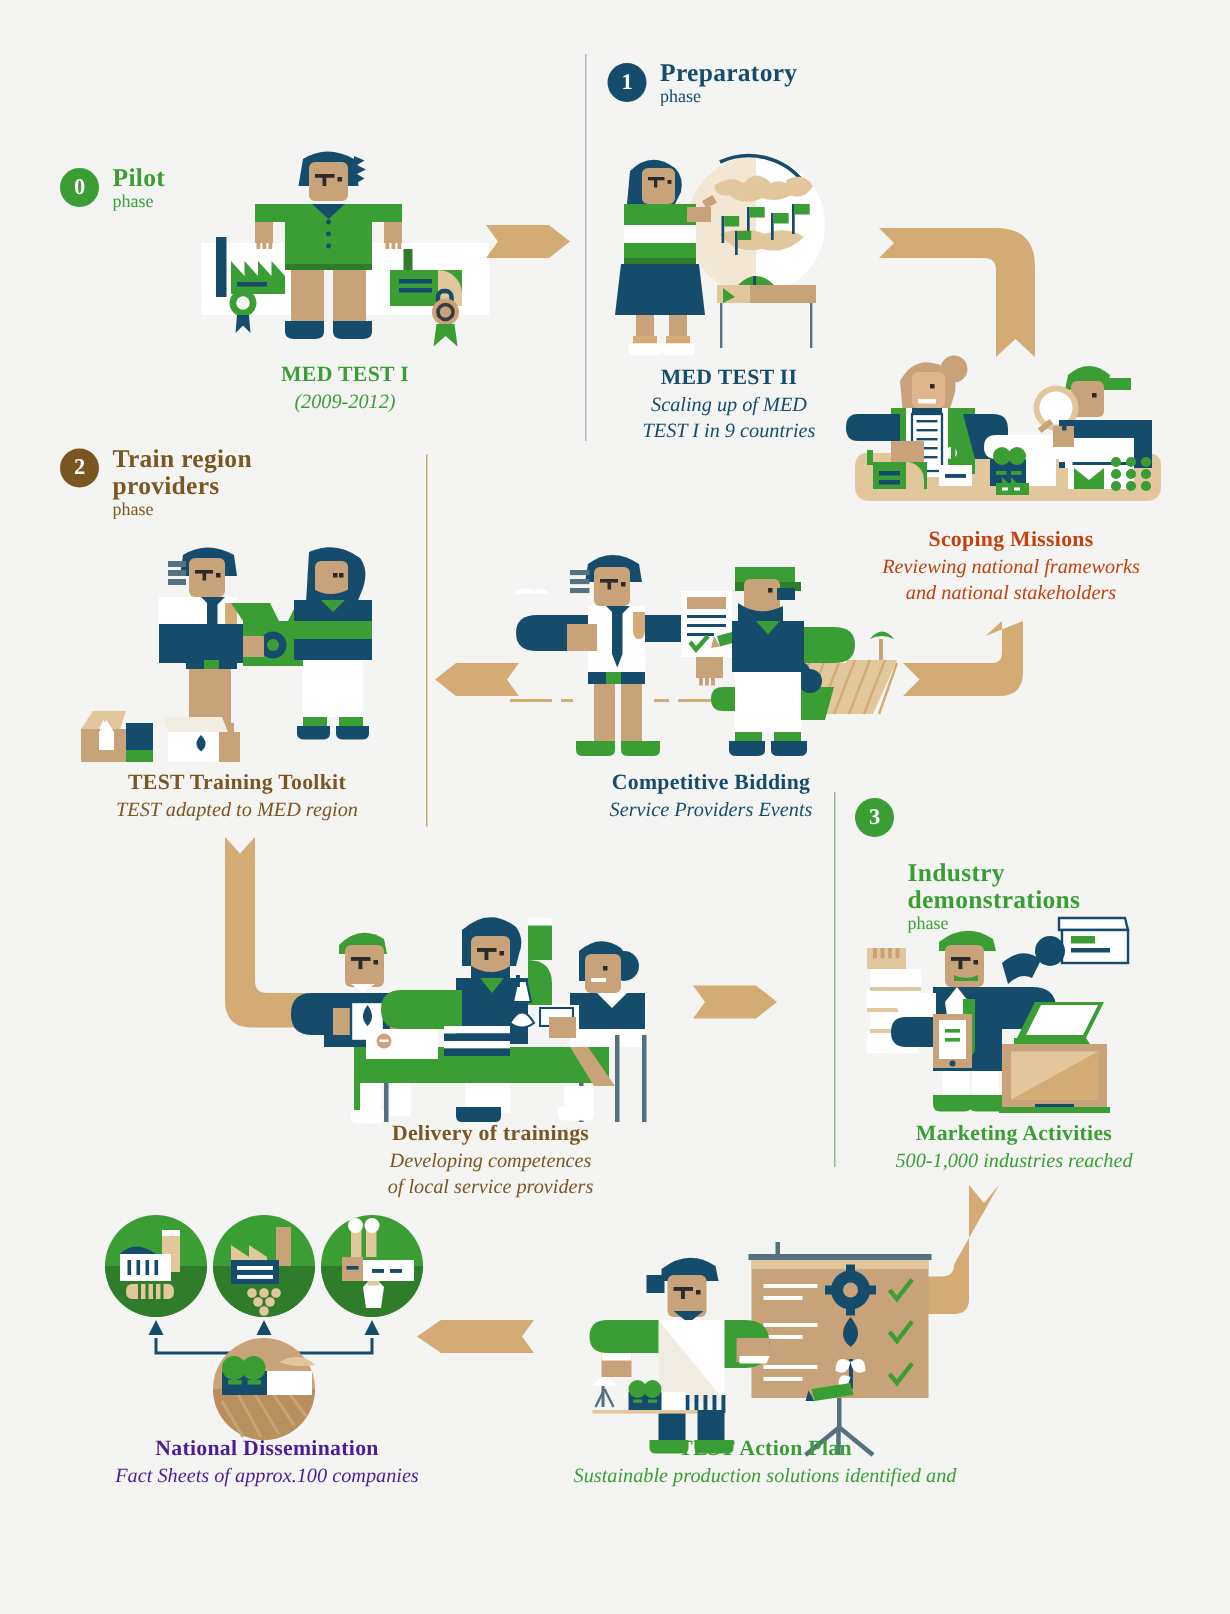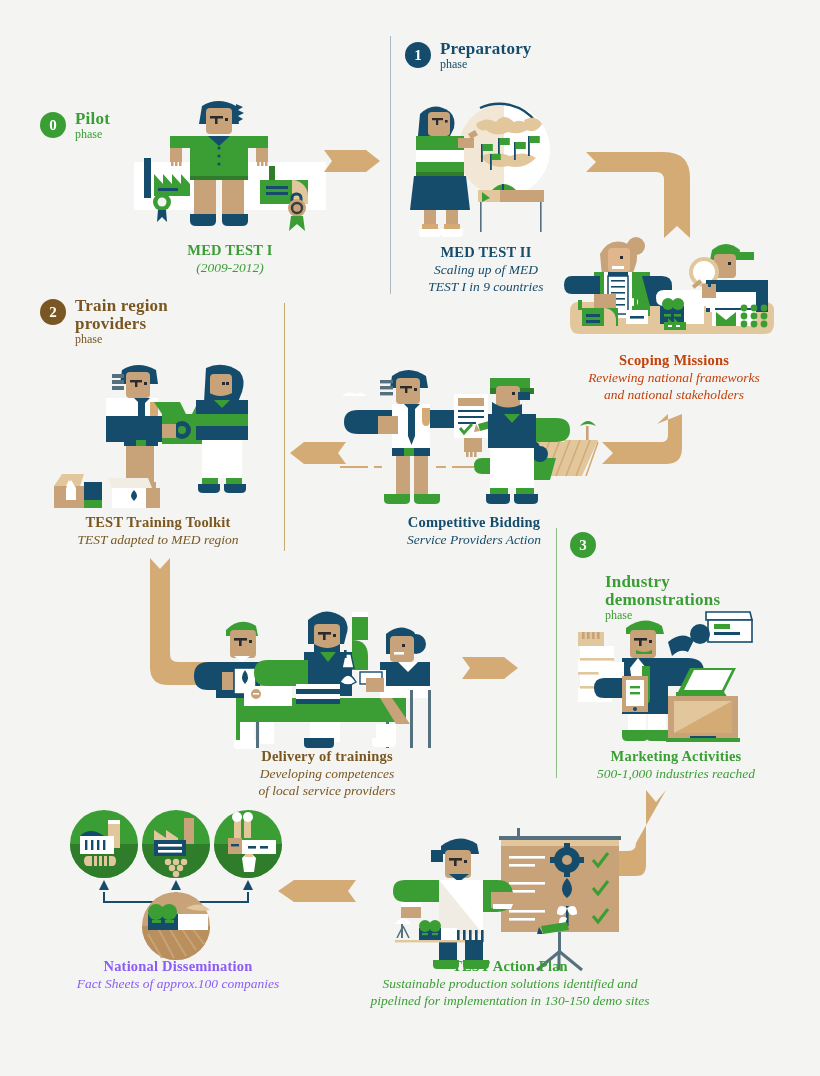--- a/index.html
+++ b/index.html
@@ -447,21 +447,21 @@
         <rect x="0" y="104" width="28" height="2"></rect>
           <rect x="34" y="104" width="8" height="2"></rect>
         <rect x="96" y="104" width="10" height="2"></rect>
           <rect x="112" y="104" width="22" height="2"></rect>
       </g>
     </svg>
   </div>
 
   <div class="caption" style="left:362px;top:514px;width:224px;color:#154c6b;">
     <div class="cap-title">Competitive Bidding</div>
-    <div class="cap-sub">Service Providers Action</div>
+    <div class="cap-sub">Service Providers Events</div>
   </div>
 
   <div class="phase-head" style="left:570px;top:530px;">
     <div class="badge" style="background:#3a9e35;">3</div>
     <div class="phase-text" style="color:#3a9e35;margin-top:43px;">
       <div class="phase-title">Industry</div>
       <div class="phase-title">demonstrations</div>
       <div class="phase-sub">phase</div>
     </div>
   </div>
@@ -724,21 +724,20 @@
       <circle cx="40" cy="106" r="6" fill="#3a9e35"></circle>
       <rect x="27" y="113" width="6" height="2.2" fill="#3a9e35"></rect>
       <rect x="37" y="113" width="6" height="2.2" fill="#3a9e35"></rect>
       <rect x="0" y="120" width="70" height="2.4" fill="#e2c79d"></rect>
     </svg>
   </div>
 
   <div class="caption" style="left:330px;top:958px;width:360px;color:#3a9e35;">
     <div class="cap-title">TEST Action Plan</div>
     <div class="cap-sub">Sustainable production solutions identified and</div>
-    <div class="cap-sub">pipelined for implementation in 130-150 demo sites</div>
   </div>
 
   <div class="arrow-l" style="left:278px;top:878px;">
     <svg width="78" height="26" viewBox="0 0 78 26">
       <path d="M78 2 L16 2 L0 13 L16 24 L78 24 L70 13 Z" fill="#d4ab74"></path>
     </svg>
   </div>
 
   <div class="abs" style="left:68px;top:808px;">
     <svg width="220" height="152" viewBox="0 0 220 152">
@@ -814,18 +813,18 @@
       <path d="M118 100 q14 -8 24 2 q-14 2 -24 -2 z" fill="#e2c79d"></path>
       <rect x="110" y="106" width="30" height="16" fill="#ffffff"></rect>
       <rect x="80" y="106" width="30" height="16" fill="#154c6b"></rect>
       <circle cx="88" cy="104" r="8" fill="#3a9e35"></circle>
       <circle cx="101" cy="104" r="8" fill="#3a9e35"></circle>
       <rect x="84" y="112" width="9" height="3" fill="#3a9e35"></rect>
       <rect x="97" y="112" width="9" height="3" fill="#3a9e35"></rect>
     </svg>
   </div>
 
-  <div class="caption" style="left:38px;top:958px;width:280px;color:#8b5cf6;">
+  <div class="caption" style="left:38px;top:958px;width:280px;color:#4c1d95;">
     <div class="cap-title">National Dissemination</div>
     <div class="cap-sub">Fact Sheets of approx.100 companies</div>
   </div>
 
 </div>
 
 </body></html>

